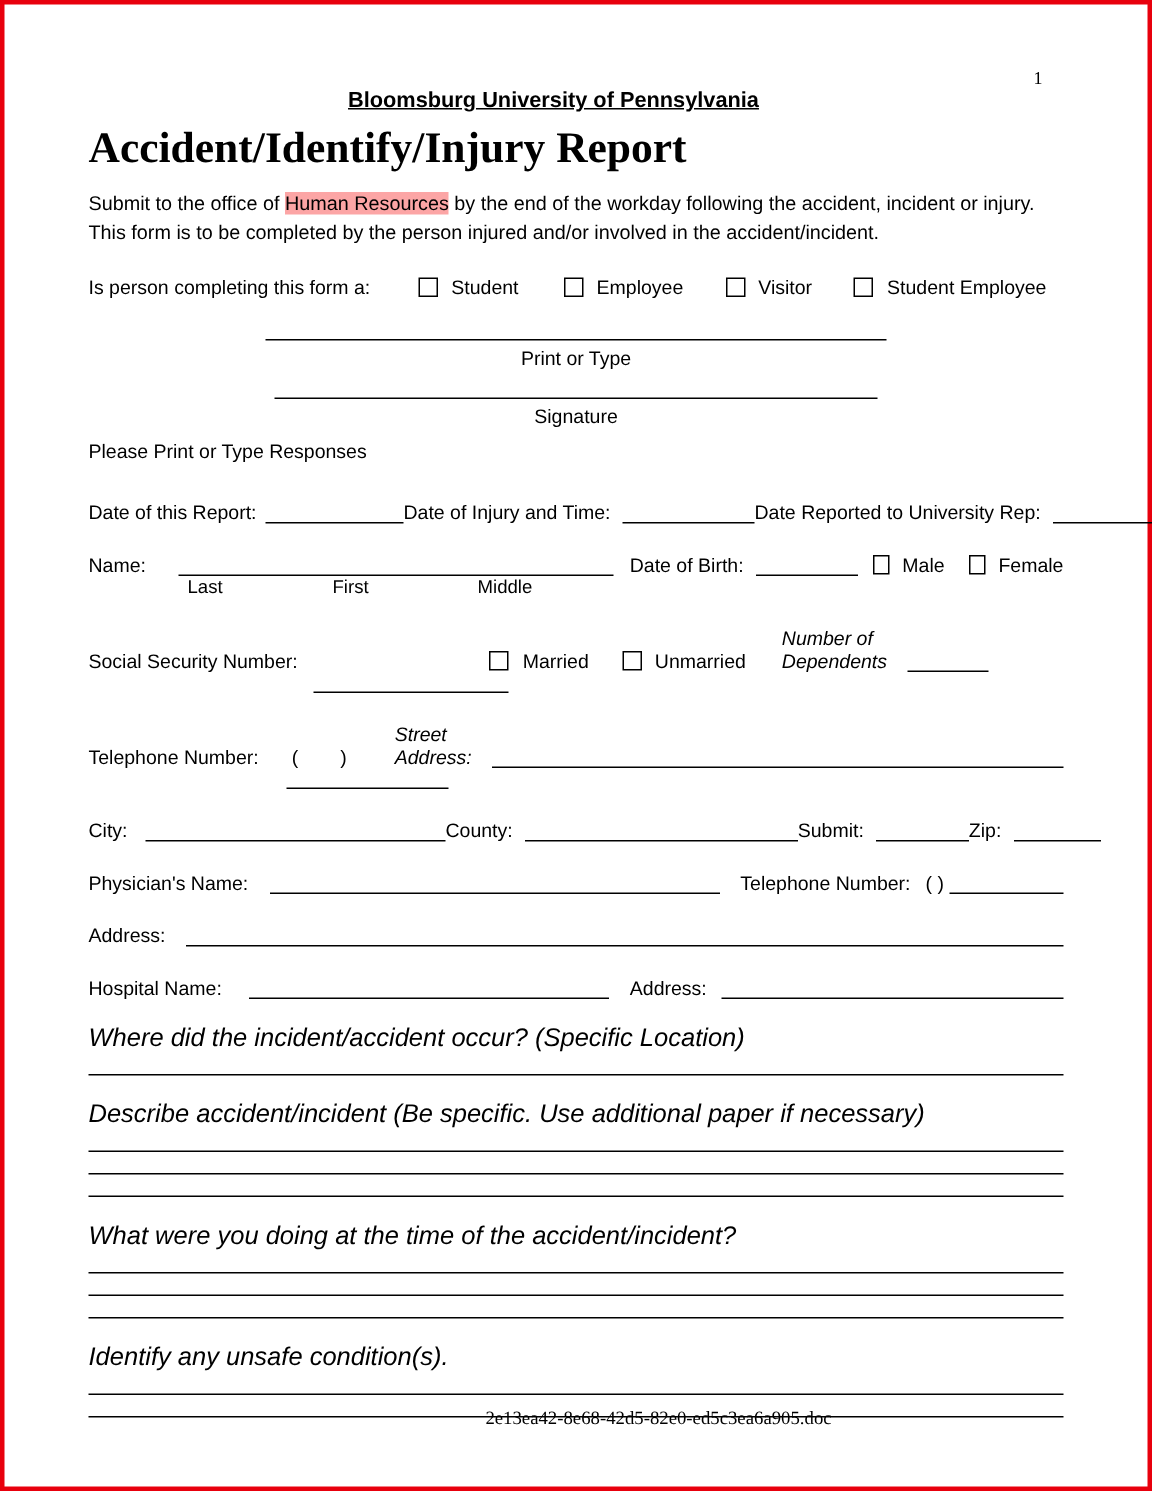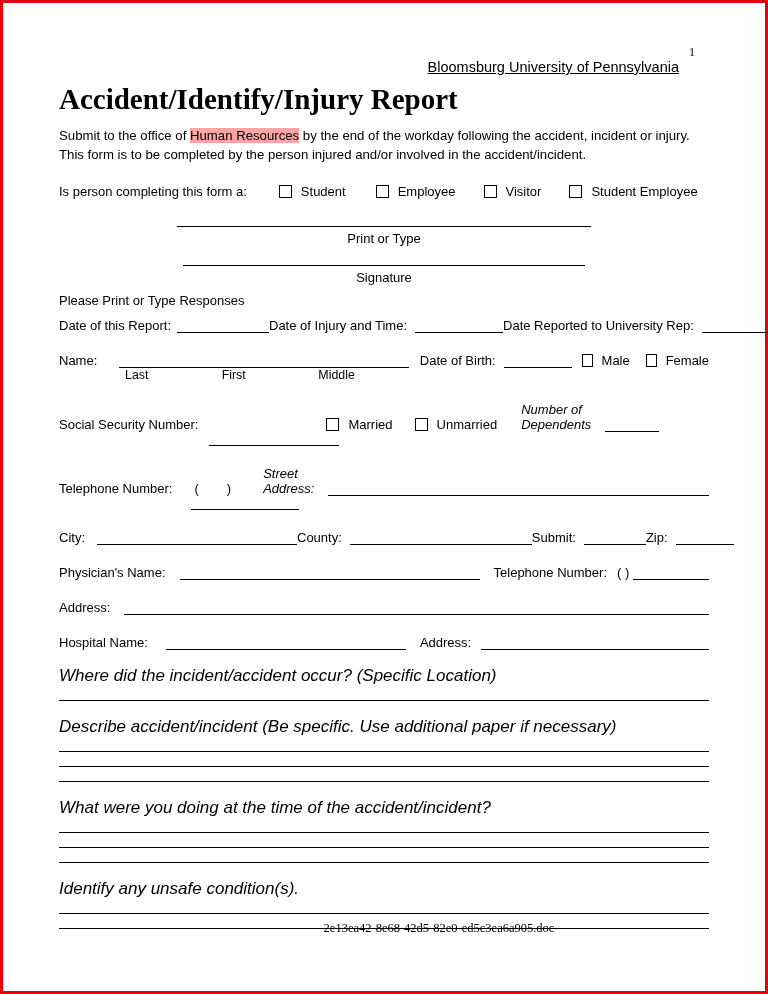--- a/index.html
+++ b/index.html
@@ -29,23 +29,23 @@
     box-sizing: border-box;
   }
   .page-number {
     position: absolute;
     top: 42px;
     right: 70px;
     font-family: "Liberation Serif", serif;
     font-size: 12px;
   }
   .inst-title {
-    text-align: right;
+    text-align: center;
     font-family: "Liberation Sans", sans-serif;
-    font-weight: normal;
+    font-weight: bold;
     font-size: 14.5px;
     text-decoration: underline;
     margin: 16px 0 0 0;
     padding-right: 30px;
   }
   .doc-title {
     font-family: "Liberation Serif", serif;
     font-weight: bold;
     font-size: 29px;
     margin: 8px 0 10px 0;
@@ -57,21 +57,21 @@
     margin-bottom: 4px;
   }
   .hl {
     background: #fca5a5;
   }
   .row {
     display: flex;
     align-items: flex-end;
     font-size: 13px;
   }
-  .mt14 { margin-top: 10px; }
+  .mt14 { margin-top: 26px; }
   .mt20 { margin-top: 20px; }
   .mt26 { margin-top: 26px; }
 
   .chk {
     display: inline-block;
     width: 11px;
     height: 11px;
     border: 1.3px solid #000;
     margin: 0 9px 1px 0;
     vertical-align: middle;
@@ -117,21 +117,21 @@
   }
   .qtext {
     font-size: 17px;
     margin-top: 16px;
     font-style: italic;
   }
   .footer {
     position: absolute;
     left: 0;
     right: 0;
-    bottom: 55px;
+    bottom: 38px;
     text-align: center;
     font-family: "Liberation Serif", serif;
     font-size: 12.5px;
     padding-left: 110px;
   }
   .two-col-stack { display:flex; flex-direction:column;font-style:italic; }
 </style>
 </head>
 <body>
 

